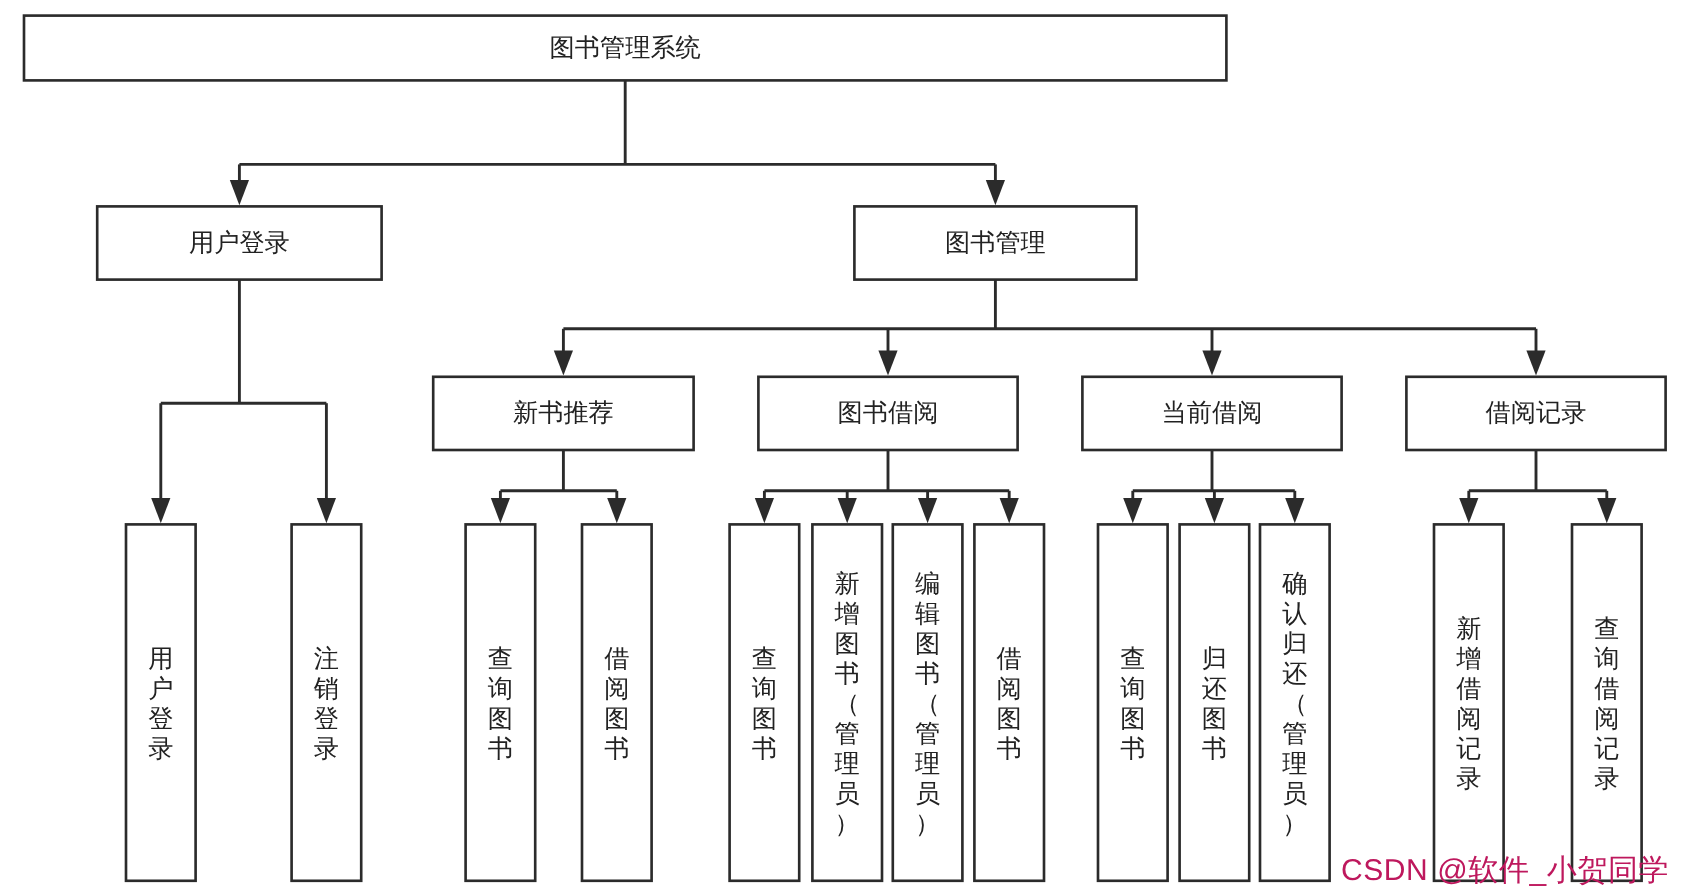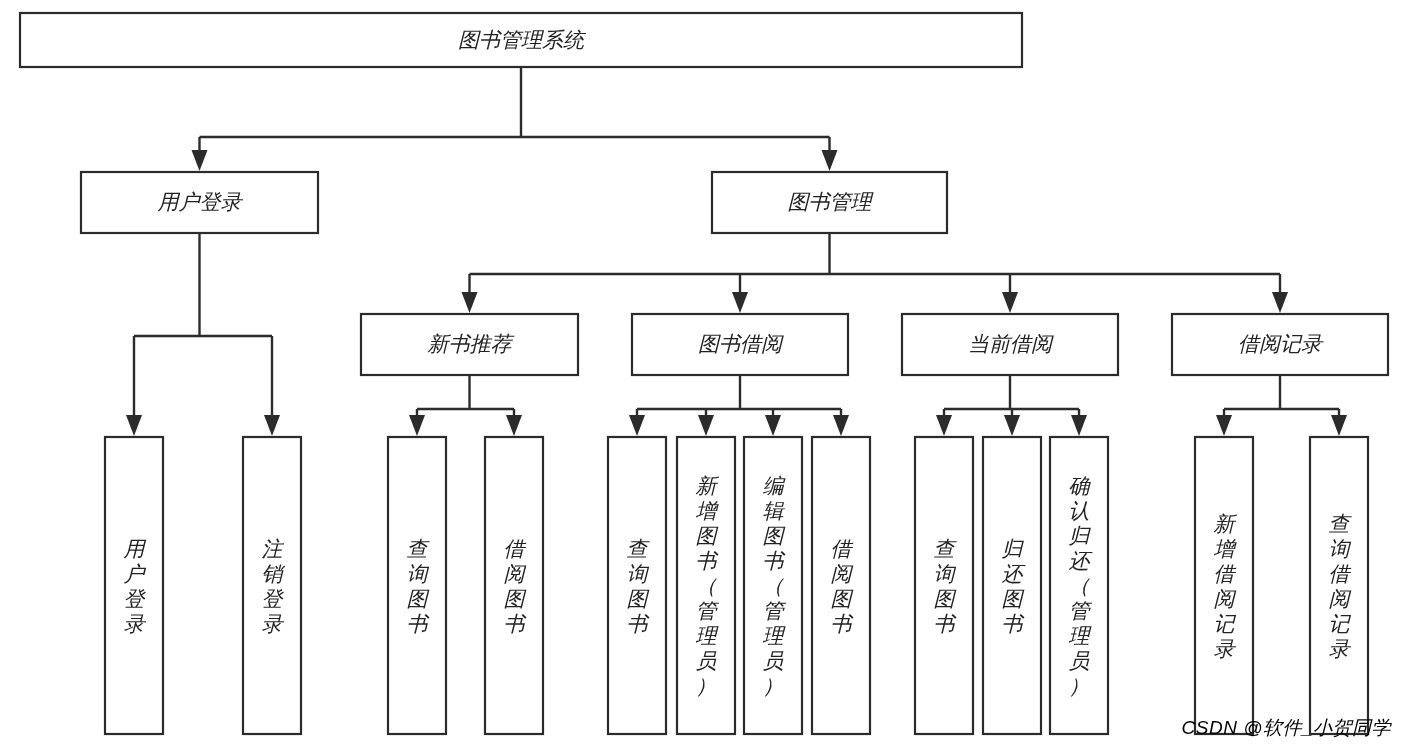--- a/index.html
+++ b/index.html
@@ -11,21 +11,20 @@
     width: 1405px;
     height: 747px;
     font-family: "Liberation Sans", "DejaVu Sans", sans-serif;
     overflow: hidden;
     position: relative;
   }
   #diagram-root {
     position: relative;
     width: 1405px;
     height: 747px;
-    font-style: italic;
   }
   svg.diagram-svg {
     position: absolute;
     top: 0;
     left: 0;
     width: 1405px;
     height: 747px;
     display: block;
   }
   .node-box {
@@ -54,22 +53,22 @@
     font-family: "Liberation Sans", "DejaVu Sans", sans-serif;
     font-size: 21px;
     fill: #222222;
     text-anchor: middle;
   }
   .watermark {
     position: absolute;
     right: 14px;
     bottom: 6px;
     font-family: "Liberation Sans", "DejaVu Sans", sans-serif;
-    font-size: 19px;
-    color: #000000;
+    font-size: 25px;
+    color: #be185d;
     white-space: nowrap;
     letter-spacing: 0.5px;
     user-select: none;
   }
 </style>
 </head>
 <body>
 
 <div id="diagram-root">
   <svg class="diagram-svg" viewBox="0 0 1405 747">

